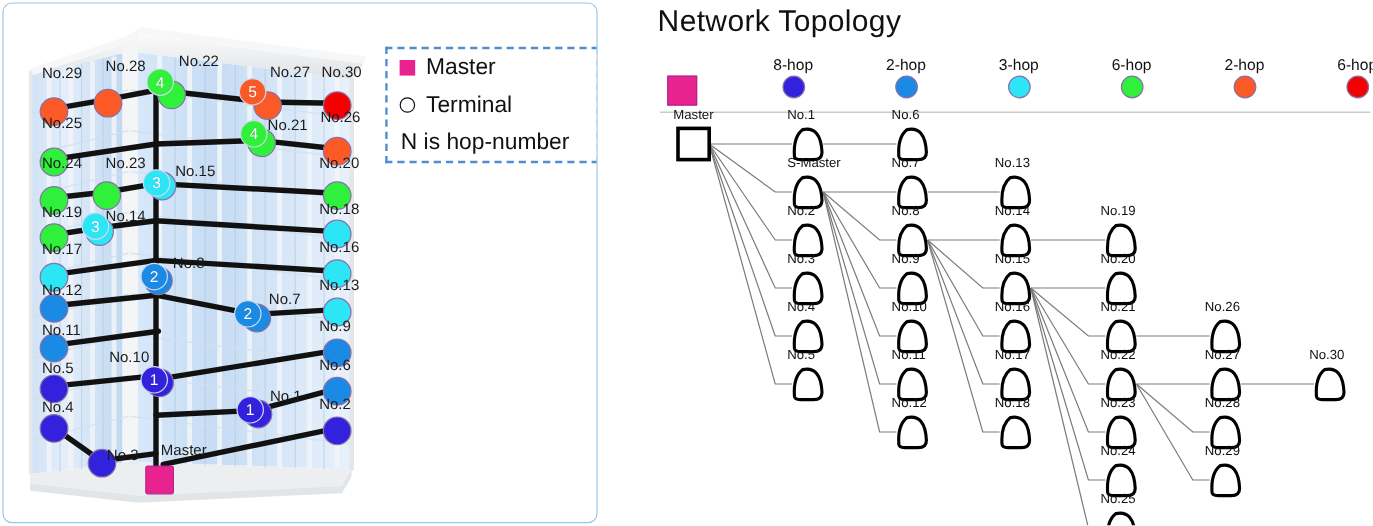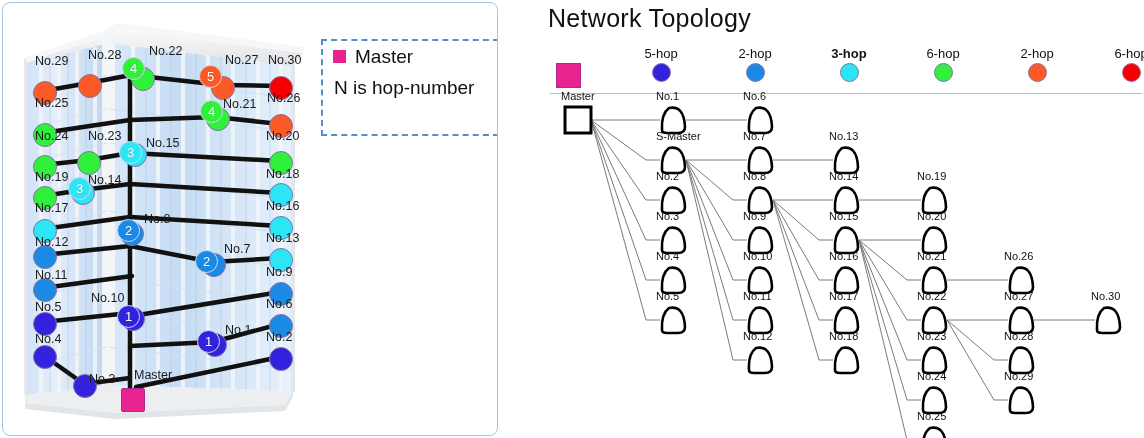--- a/index.html
+++ b/index.html
@@ -281,34 +281,38 @@
 
     <div class="bnode sq" style="left:118px;top:385px;width:24px;height:24px;background:#e8238f;"></div>
     <div class="blabel" style="left:131px;top:365px;">Master</div>
 
     <div id="legend-box">
       <div class="legend-row">
         <span class="lswatch-sq"></span>
         <span class="ltxt">Master</span>
       </div>
       <div class="legend-row">
+        <span class="lswatch-ci"></span>
+        <span class="ltxt">Terminal</span>
+      </div>
+      <div class="legend-row">
         <span class="lswatch-blank"></span>
         <span class="ltxt" style="margin-left:-21px;">N is hop-number</span>
       </div>
     </div>
   </div>
 
   <div id="right-panel">
     <div id="topo-title">Network Topology</div>
 
     <div id="hop-legend">
         <div class="hop-legend-item" style="left: 40px; top: 46px; width: 60px;"><span class="hl-label" style="visibility: hidden;">&nbsp;</span><span class="hl-dot sq" style="background: rgb(232, 35, 143);"></span></div>
-        <div class="hop-legend-item" style="left: 133px; top: 46px; width: 60px;"><span class="hl-label" style="visibility: visible;">5-hop</span><span class="hl-dot" style="background: rgb(51, 34, 221);"></span></div>
+        <div class="hop-legend-item" style="left: 133px; top: 46px; width: 60px;"><span class="hl-label" style="visibility: visible;">8-hop</span><span class="hl-dot" style="background: rgb(51, 34, 221);"></span></div>
         <div class="hop-legend-item" style="left: 227px; top: 46px; width: 60px; text-align: center;"><span class="hl-label" style="visibility: visible;">2-hop</span><span class="hl-dot" style="background: rgb(26, 138, 229);"></span></div>
-        <div class="hop-legend-item" style="left: 321px; top: 46px; width: 60px;"><span class="hl-label" style="visibility: visible; font-weight: bold;">3-hop</span><span class="hl-dot" style="background: rgb(44, 230, 245);"></span></div>
+        <div class="hop-legend-item" style="left: 321px; top: 46px; width: 60px;"><span class="hl-label" style="visibility: visible;">3-hop</span><span class="hl-dot" style="background: rgb(44, 230, 245);"></span></div>
         <div class="hop-legend-item" style="left: 415px; top: 46px; width: 60px;"><span class="hl-label" style="visibility: visible;">6-hop</span><span class="hl-dot" style="background: rgb(47, 240, 58);"></span></div>
         <div class="hop-legend-item" style="left: 509px; top: 46px; width: 60px;"><span class="hl-label" style="visibility: visible;">2-hop</span><span class="hl-dot" style="background: rgb(251, 90, 38);"></span></div>
         <div class="hop-legend-item" style="left: 603px; top: 46px; width: 60px;"><span class="hl-label" style="visibility: visible;">6-hop</span><span class="hl-dot" style="background: rgb(244, 0, 0);"></span></div>
       </div>
     <div id="hl-rule"></div>
 
     <svg id="topo-svg" width="646" height="438">
       <g id="topo-edges" stroke="#7a7a7a" stroke-width="1" fill="none">
           <path d="M 93 120 L 162 120"></path>
           <path d="M 93 120 L 148 160 L 162 160"></path>

